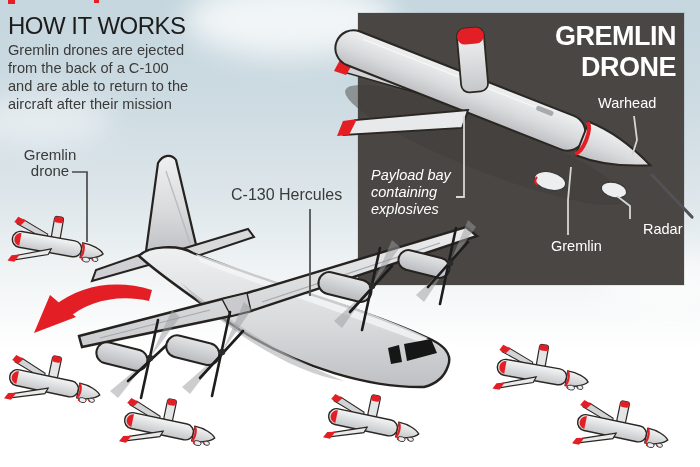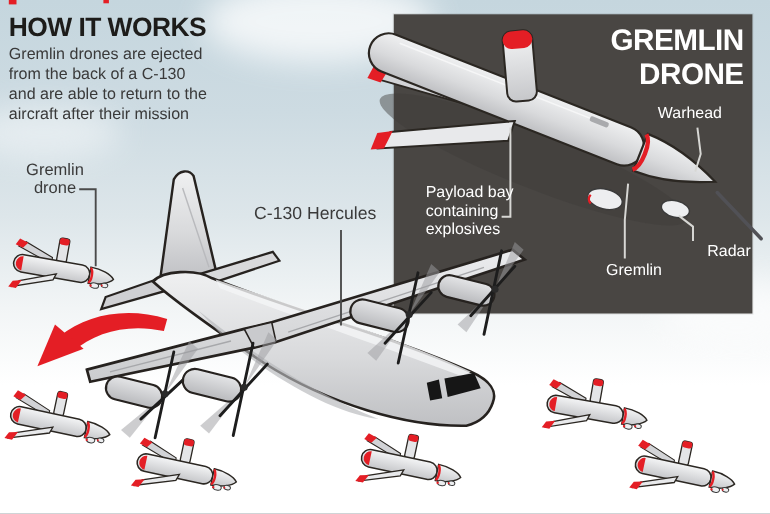--- a/index.html
+++ b/index.html
@@ -5,39 +5,39 @@
   html,body{margin:0;padding:0;background:#9aa4a8;}
   #stage{
     position:relative;width:700px;height:467px;overflow:hidden;
     font-family:"Liberation Sans","DejaVu Sans",sans-serif;
     background:linear-gradient(180deg,#c5d6de 0%,#cddbe2 22%,#dde6ea 42%,#f2f5f6 60%,#ffffff 75%,#ffffff 100%);
   }
   .cloud{position:absolute;background:#ffffff;border-radius:50%;filter:blur(14px);}
   .abs{position:absolute;}
   .preline{white-space:pre-line;}
   .title{
-    left:8px;top:12px;font-size:24px;font-weight:700;letter-spacing:-.5px;color:#1d1c1a;
+    left:8px;top:12px;font-size:24px;font-weight:400;letter-spacing:-.5px;color:#1d1c1a;
   }
   .desc{
     left:8px;top:41px;width:200px;font-size:14.6px;line-height:18px;color:#3a3a3a;
   }
   .callout-dark{font-size:15px;color:#3a3a3a;line-height:16px;}
   .gremlin-callout{left:14px;top:147px;width:72px;text-align:center;}
   .c130-callout{left:231px;top:187px;font-size:16px;}
   .inset-box{
     left:358px;top:13px;width:326px;height:272px;background:#494643;
     box-shadow:0 0 0 1px rgba(0,0,0,.08);
   }
   .inset-title{
     left:480px;top:21px;width:196px;text-align:right;color:#ffffff;
     font-size:27px;font-weight:800;line-height:31px;letter-spacing:-.5px;
   }
   .inset-label{font-size:14.5px;color:#ffffff;line-height:17px;font-weight:500;}
   .lbl-warhead{left:598px;top:95px;text-align:right;}
-  .lbl-payload{left:387px;top:167px;}
+  .lbl-payload{left:371px;top:167px;font-style:italic;}
   .lbl-camera{left:551px;top:238px;}
   .lbl-radar{left:643px;top:221px;}
   .redmark{position:absolute;background:#e41e25;}
   svg{display:block;}
   #art{position:absolute;left:0;top:0;z-index:2;pointer-events:none;}
   .txt{z-index:3;}
 </style>
 </head>
 <body>
 
@@ -201,21 +201,21 @@
     <use href="#gdrone" transform="translate(14,218) rotate(10)"></use>
     <use href="#gdrone" transform="translate(12,356) rotate(12)"></use>
     <use href="#gdrone" transform="translate(127,399) rotate(12)"></use>
     <use href="#gdrone" transform="translate(331,395) rotate(12)"></use>
     <use href="#gdrone" transform="translate(499,346) rotate(10)"></use>
     <use href="#gdrone" transform="translate(580,401) rotate(12)"></use>
   </svg>
 
   <div class="abs txt title">HOW IT WORKS</div>
   <div class="abs txt desc preline">Gremlin drones are ejected
-from the back of a C-130
+from the back of a C-100
 and are able to return to the
 aircraft after their mission</div>
 
   <div class="abs txt callout-dark gremlin-callout preline">Gremlin
 drone</div>
   <div class="abs txt callout-dark c130-callout">C-130 Hercules</div>
 
   <div class="abs txt inset-title preline">GREMLIN
 DRONE</div>
   <div class="abs txt inset-label lbl-warhead">Warhead</div>

